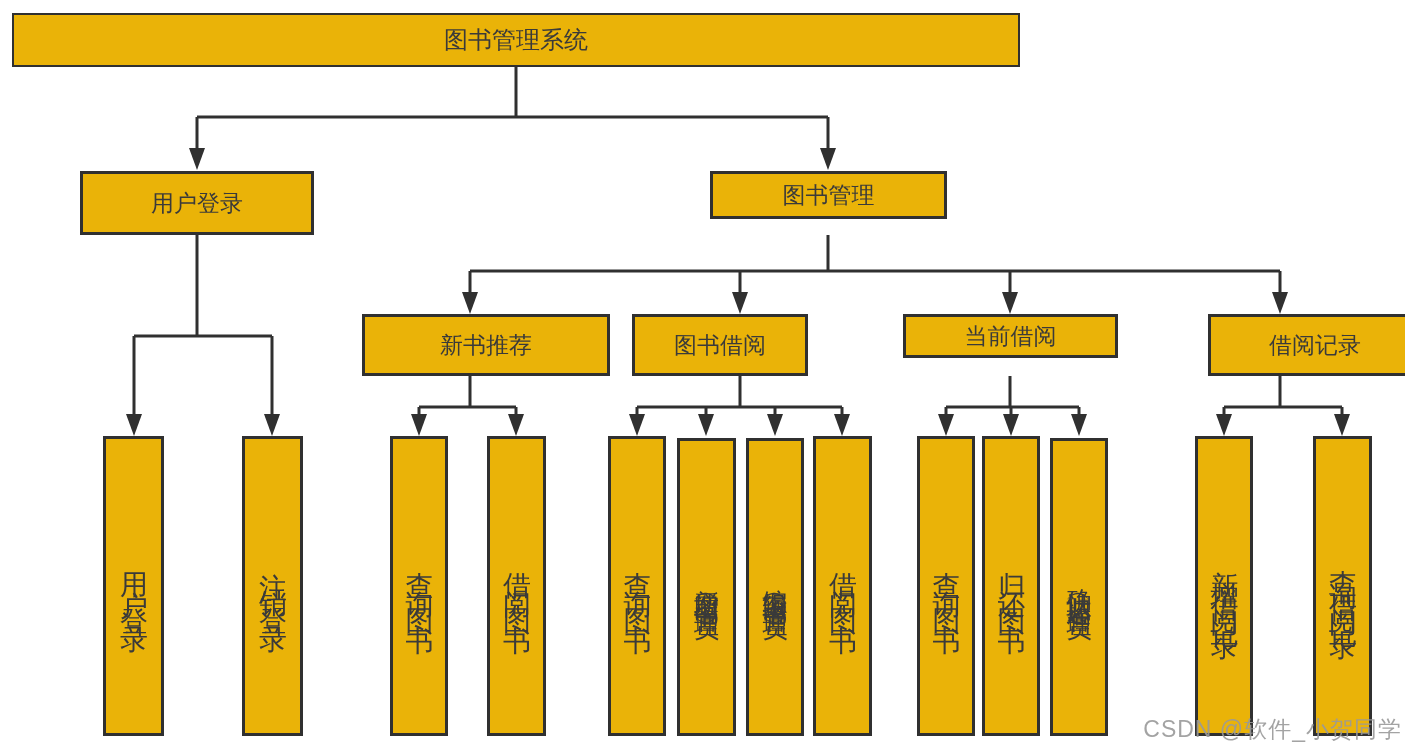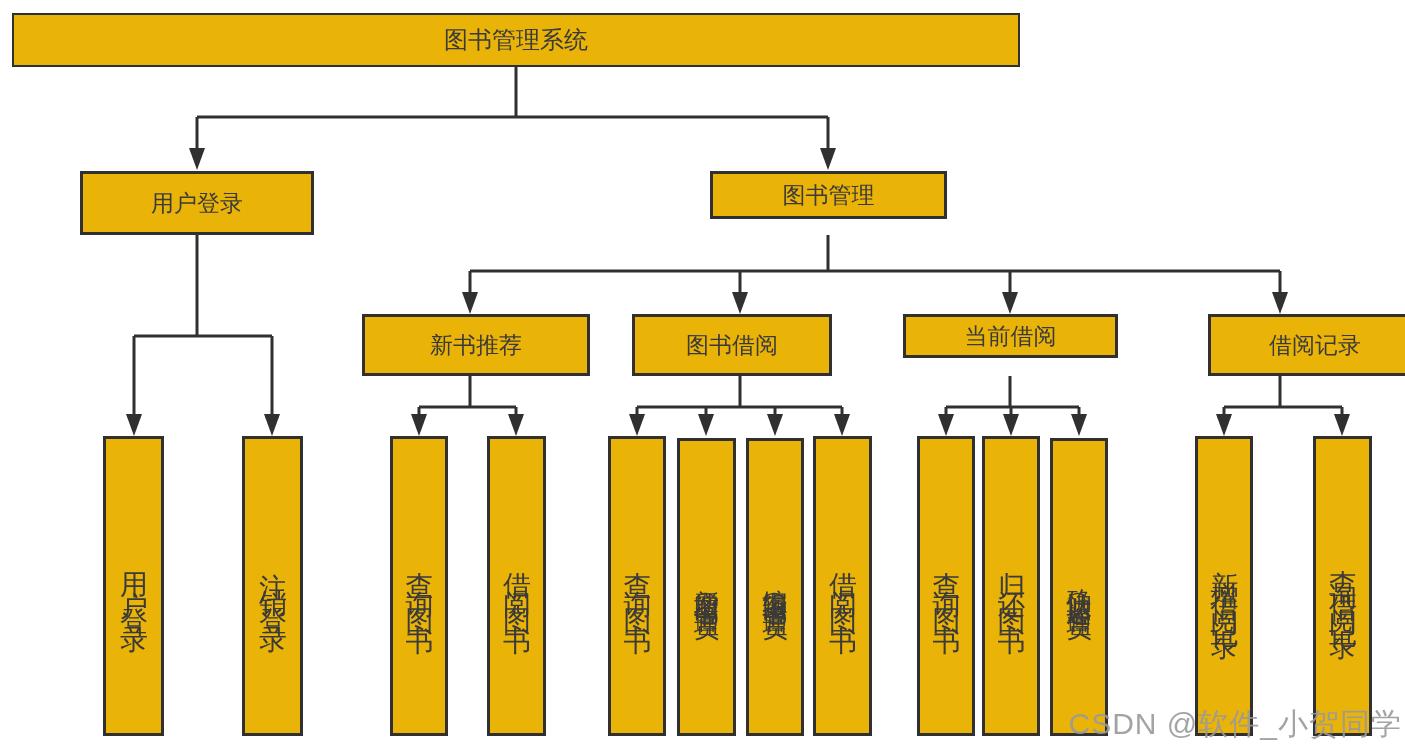--- a/index.html
+++ b/index.html
@@ -32,21 +32,21 @@
   }
   .h  { font-size: 23px; }
   .root-box { font-size: 24px; border-width: 2.5px; }
   .v  { writing-mode: vertical-rl; text-orientation: mixed; font-size: 28px; letter-spacing: 0.64em; }
   .v6 { writing-mode: vertical-rl; text-orientation: mixed; font-size: 28px; letter-spacing: 0.45em; }
   .v9 { writing-mode: vertical-rl; text-orientation: mixed; font-size: 25px; letter-spacing: 0.16em; }
   .watermark {
     position: absolute;
     right: 3px;
     bottom: 2px;
-    font-size: 30px;
+    font-size: 23px;
     letter-spacing: 1px;
     color: var(--watermark);
     opacity: 0.9;
   }
 </style>
 </head>
 <body>
 
 <div class="stage">
 
@@ -84,22 +84,22 @@
     <path d="M1280 376 V407 M1224 407 H1342 M1224 407 V416 M1342 407 V416" stroke="currentColor" stroke-width="3" fill="none"></path>
     <polygon points="1224,436 1216,414 1232,414" fill="currentColor"></polygon>
     <polygon points="1342,436 1334,414 1350,414" fill="currentColor"></polygon>
   </svg>
 
   <div class="box h root-box" style="left:12px; top:13px; width:1008px; height:54px;">图书管理系统</div>
 
   <div class="box h" style="left:80px; top:171px; width:234px; height:64px;">用户登录</div>
   <div class="box h" style="left:710px; top:171px; width:237px; height:48px;">图书管理</div>
 
-  <div class="box h" style="left:362px; top:314px; width:228px; height:62px;">新书推荐</div>
-  <div class="box h" style="left:632px; top:314px; width:200px; height:62px;">图书借阅</div>
+  <div class="box h" style="left:362px; top:314px; width:248px; height:62px;">新书推荐</div>
+  <div class="box h" style="left:632px; top:314px; width:176px; height:62px;">图书借阅</div>
   <div class="box h" style="left:903px; top:314px; width:215px; height:44px;">当前借阅</div>
   <div class="box h" style="left:1208px; top:314px; width:214px; height:62px;">借阅记录</div>
 
   <div class="box v" style="left:103px; top:436px; width:61px; height:300px;">用户登录</div>
   <div class="box v" style="left:242px; top:436px; width:61px; height:300px;">注销登录</div>
 
   <div class="box v" style="left:390px; top:436px; width:58px; height:300px;">查询图书</div>
   <div class="box v" style="left:487px; top:436px; width:59px; height:300px;">借阅图书</div>
 
   <div class="box v" style="left:608px; top:436px; width:58px; height:300px;">查询图书</div>

